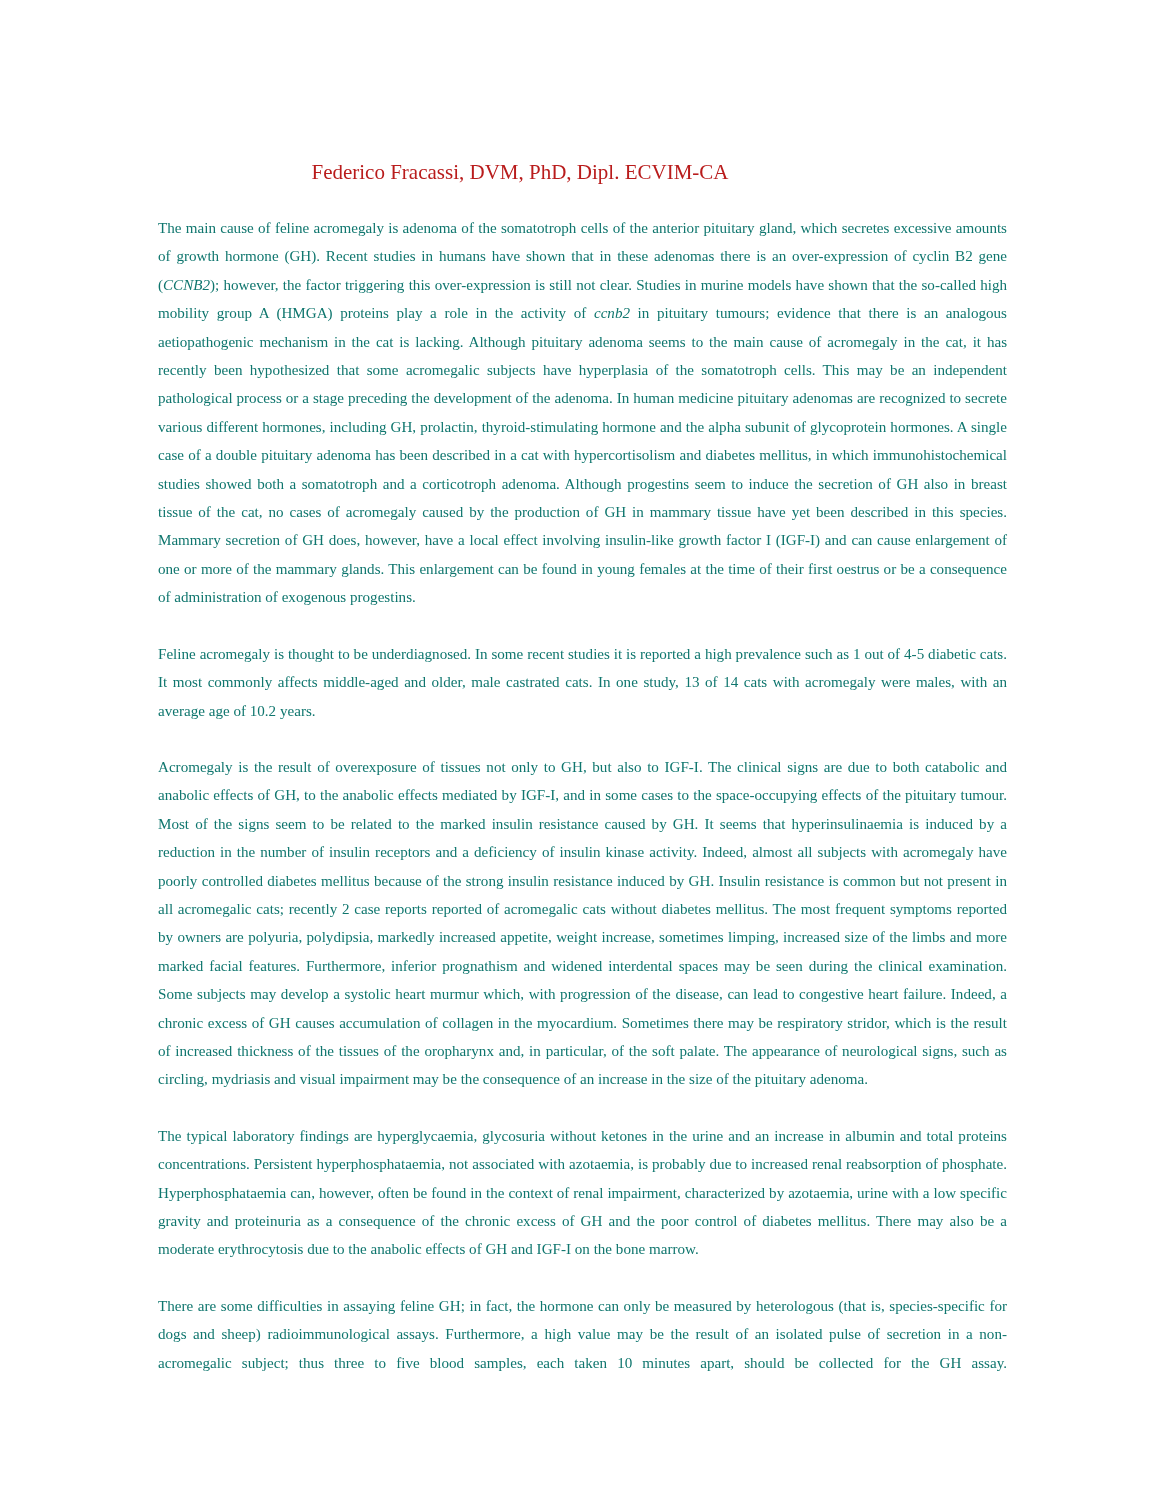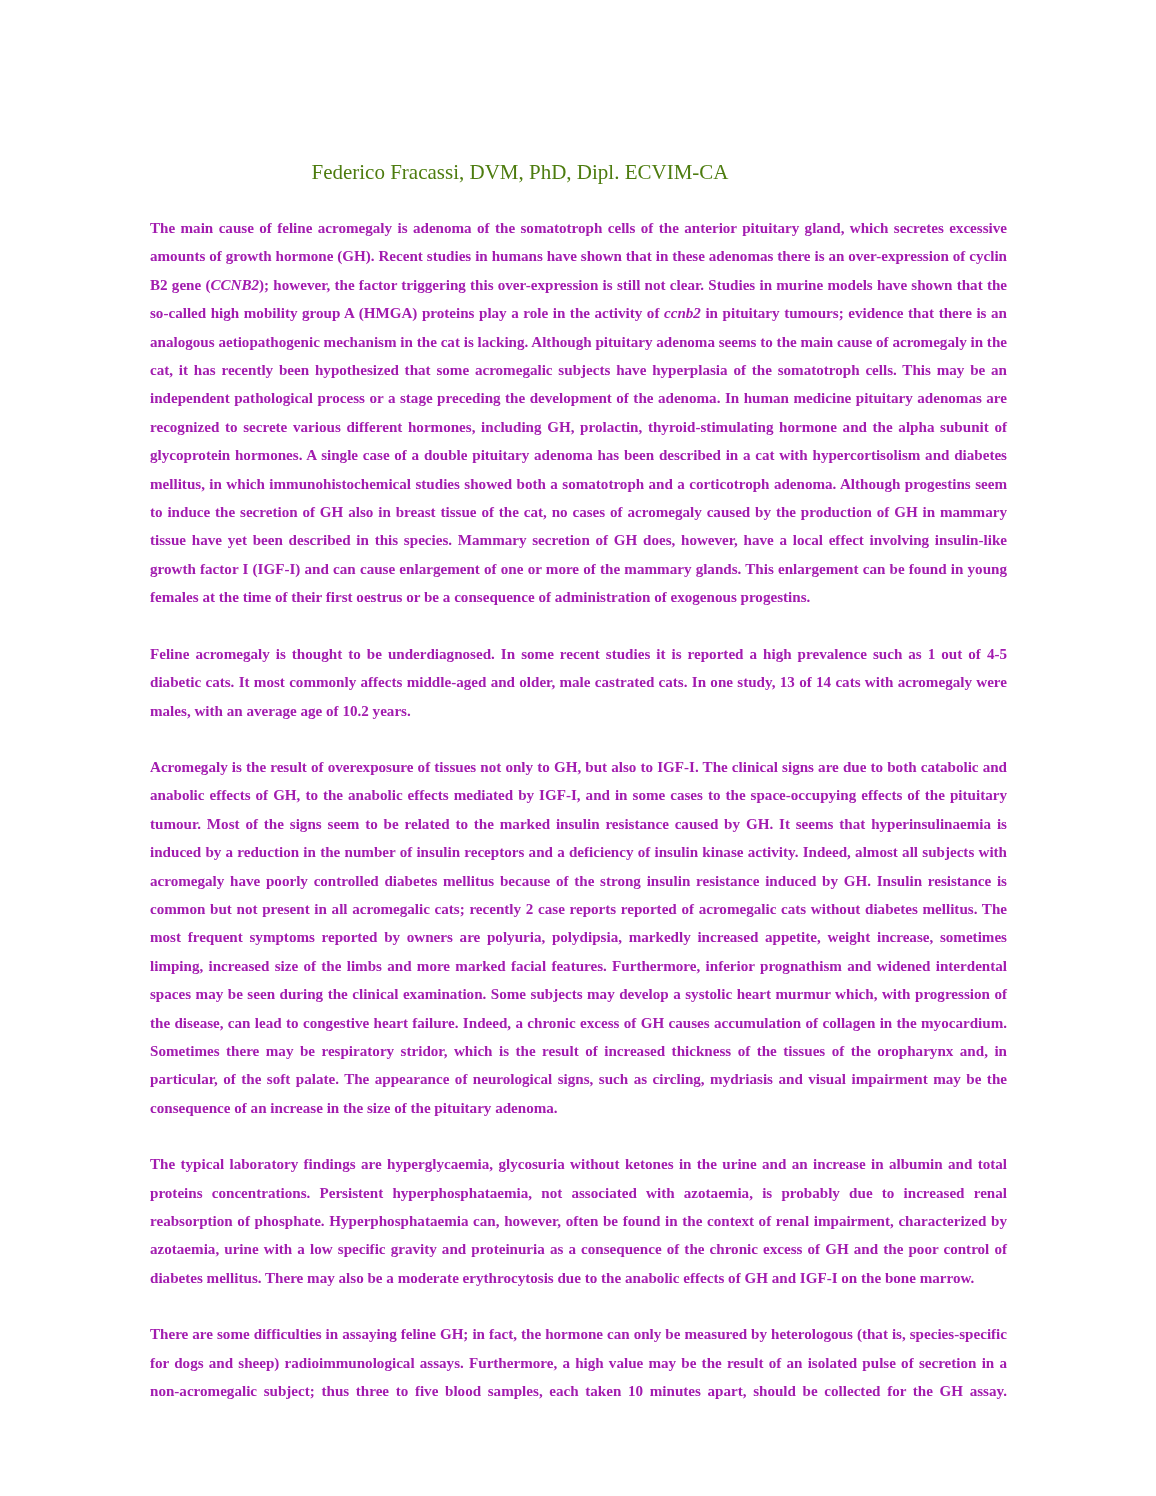--- a/index.html
+++ b/index.html
@@ -32,37 +32,36 @@
     color: #333333;
     line-height: 34px;
   }
   .author {
     position: absolute;
     left: 0;
     width: 1040px;
     top: 159px;
     text-align: center;
     font-size: 21px;
-    color: #4d7c0f;
+    color: #b91c1c;
     line-height: 26px;
   }
   .body-text {
     position: absolute;
     left: 150px;
     width: 857px;
     top: 214px;
   }
   .para {
-    margin: 0 0 28px 0;
+    margin: 0 0 28px 8px;
     font-size: 15.1px;
     line-height: 28.4px;
     text-align: justify;
     text-align-last: left;
-    color: #a21caf;
-    font-weight: bold;
+    color: #0f766e;
   }
   .para.last {
     text-align-last: justify;
   }
   .para em { font-style: italic; }
 </style>
 </head>
 <body>
 
 <div class="page">

